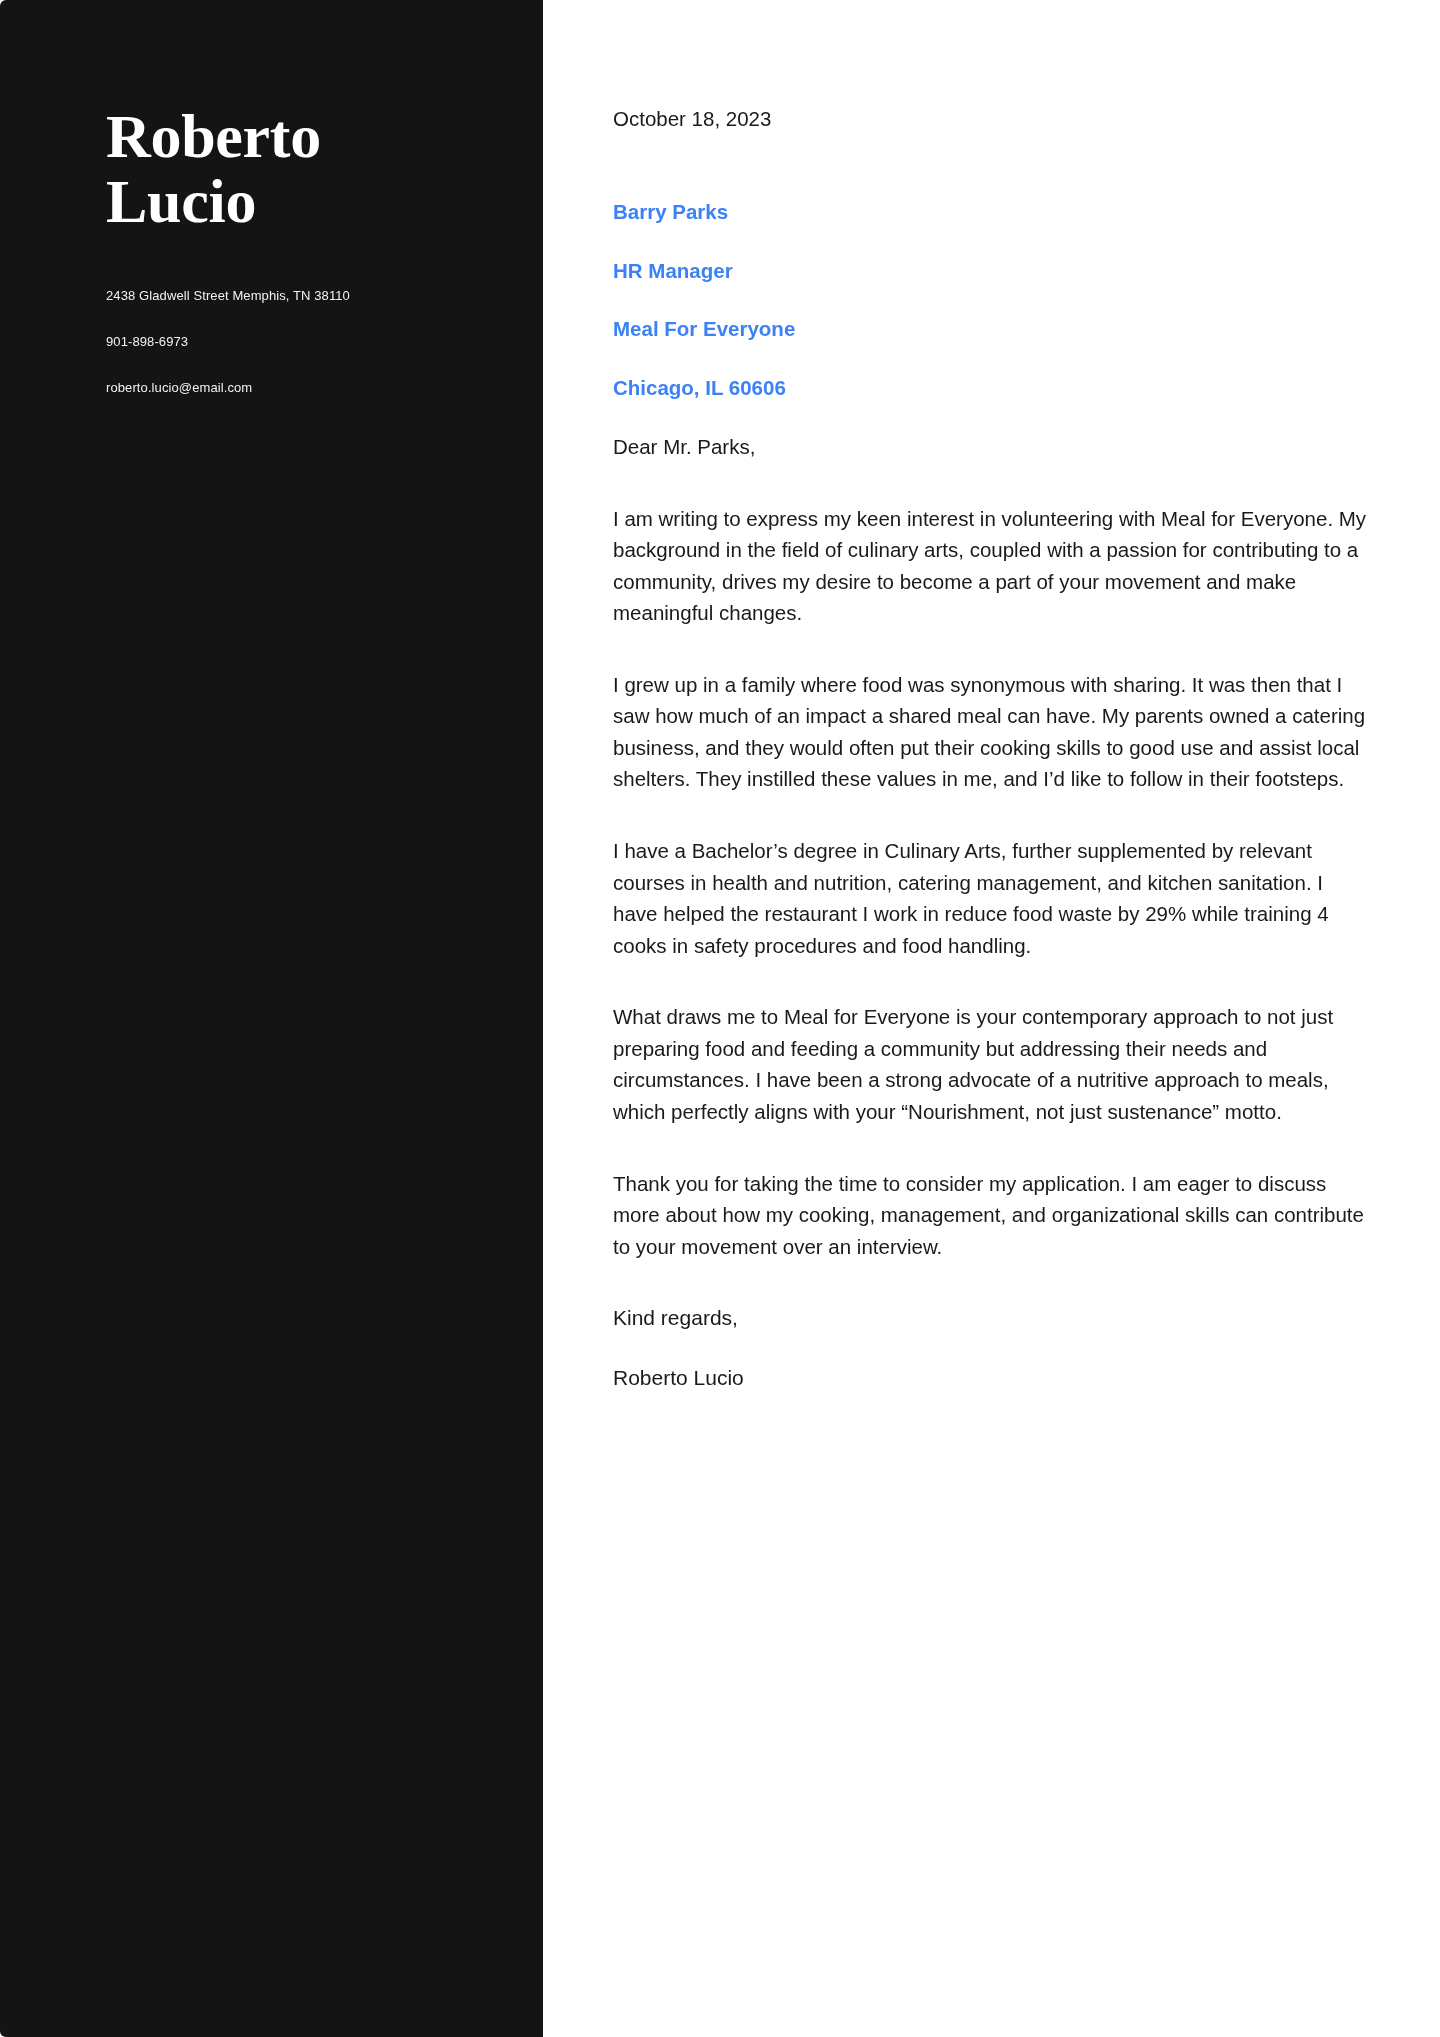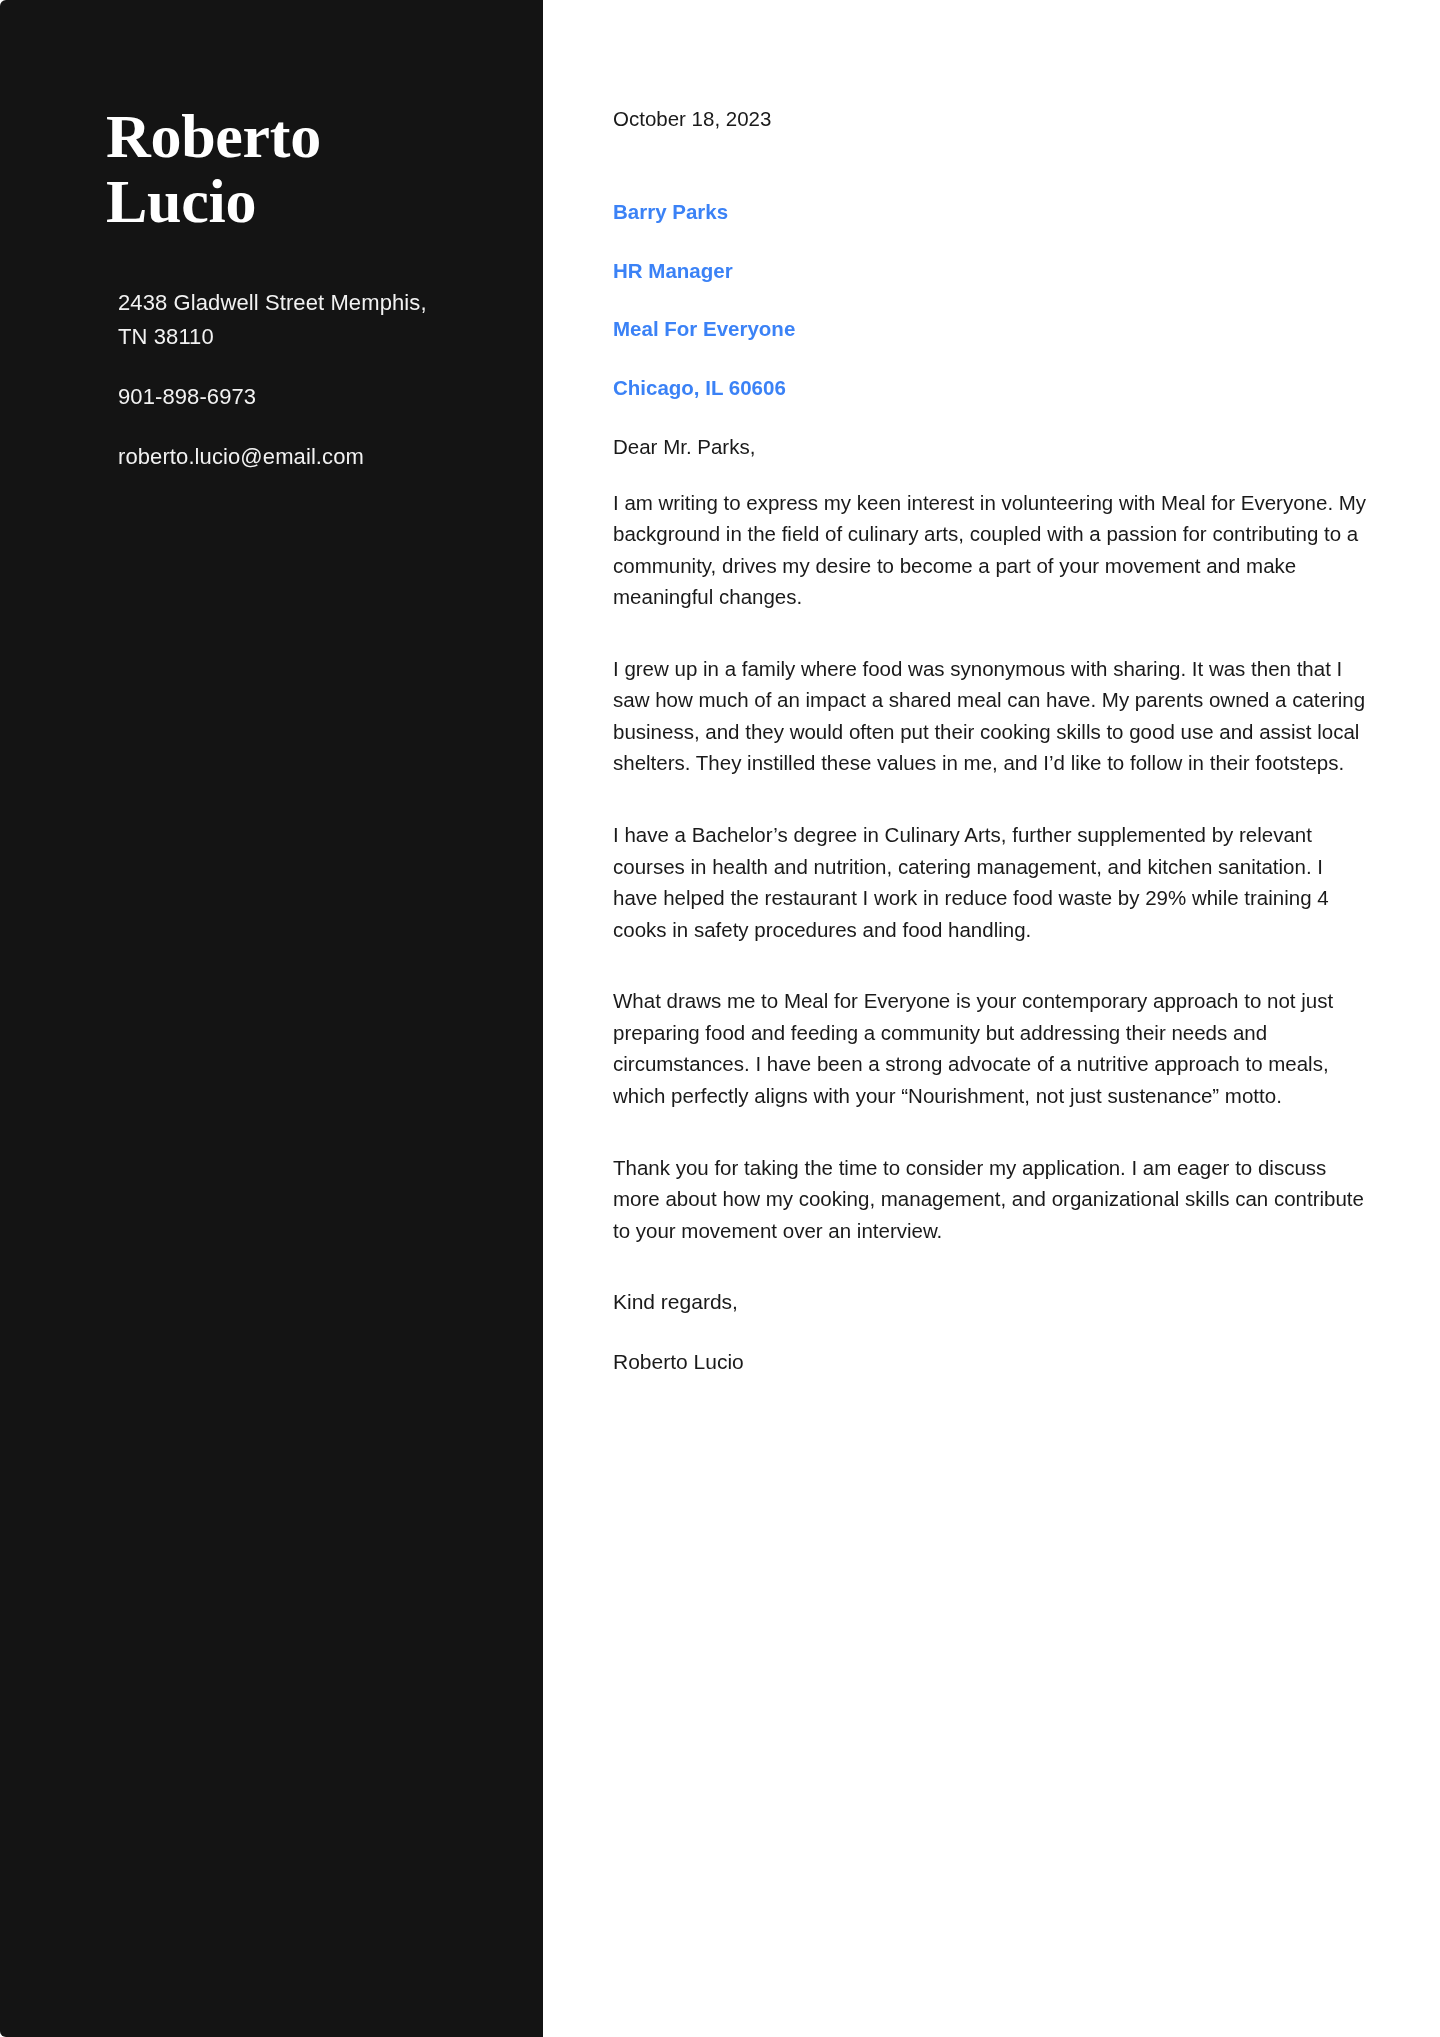--- a/index.html
+++ b/index.html
@@ -47,24 +47,24 @@
     line-height: 1.05;
     letter-spacing: -0.3px;
     margin: 0;
     white-space: pre-line;
   }
   .contact-block {
     margin-top: 52px;
   }
   .contact-line {
     color: #f2f2f2;
-    font-size: 22px;
+    font-size: 13px;
     line-height: 1.55;
     letter-spacing: 0.1px;
-    margin: 0 0 26px 12px;
+    margin: 0 0 26px 0;
     max-width: 320px;
   }
   .contact-line:last-child { margin-bottom: 0; }
 
   
   .letter {
     position: absolute;
     left: 543px;
     top: 0;
     width: 897px;
@@ -86,21 +86,21 @@
     margin: 0 0 28px 0;
     font-weight: bold;
   }
   .salutation {
     color: #1a1a1a;
     font-size: 20.5px;
     line-height: 1.5;
     margin: 0 0 0 0;
   }
   .body-paragraphs {
-    margin-top: 24px;
+    margin-top: 40px;
   }
   .letter-paragraph {
     color: #1a1a1a;
     font-size: 20.5px;
     line-height: 1.54;
     margin: 0 0 40px 0;
     text-align: left;
   }
   .closing-block {
     margin-top: 34px;

